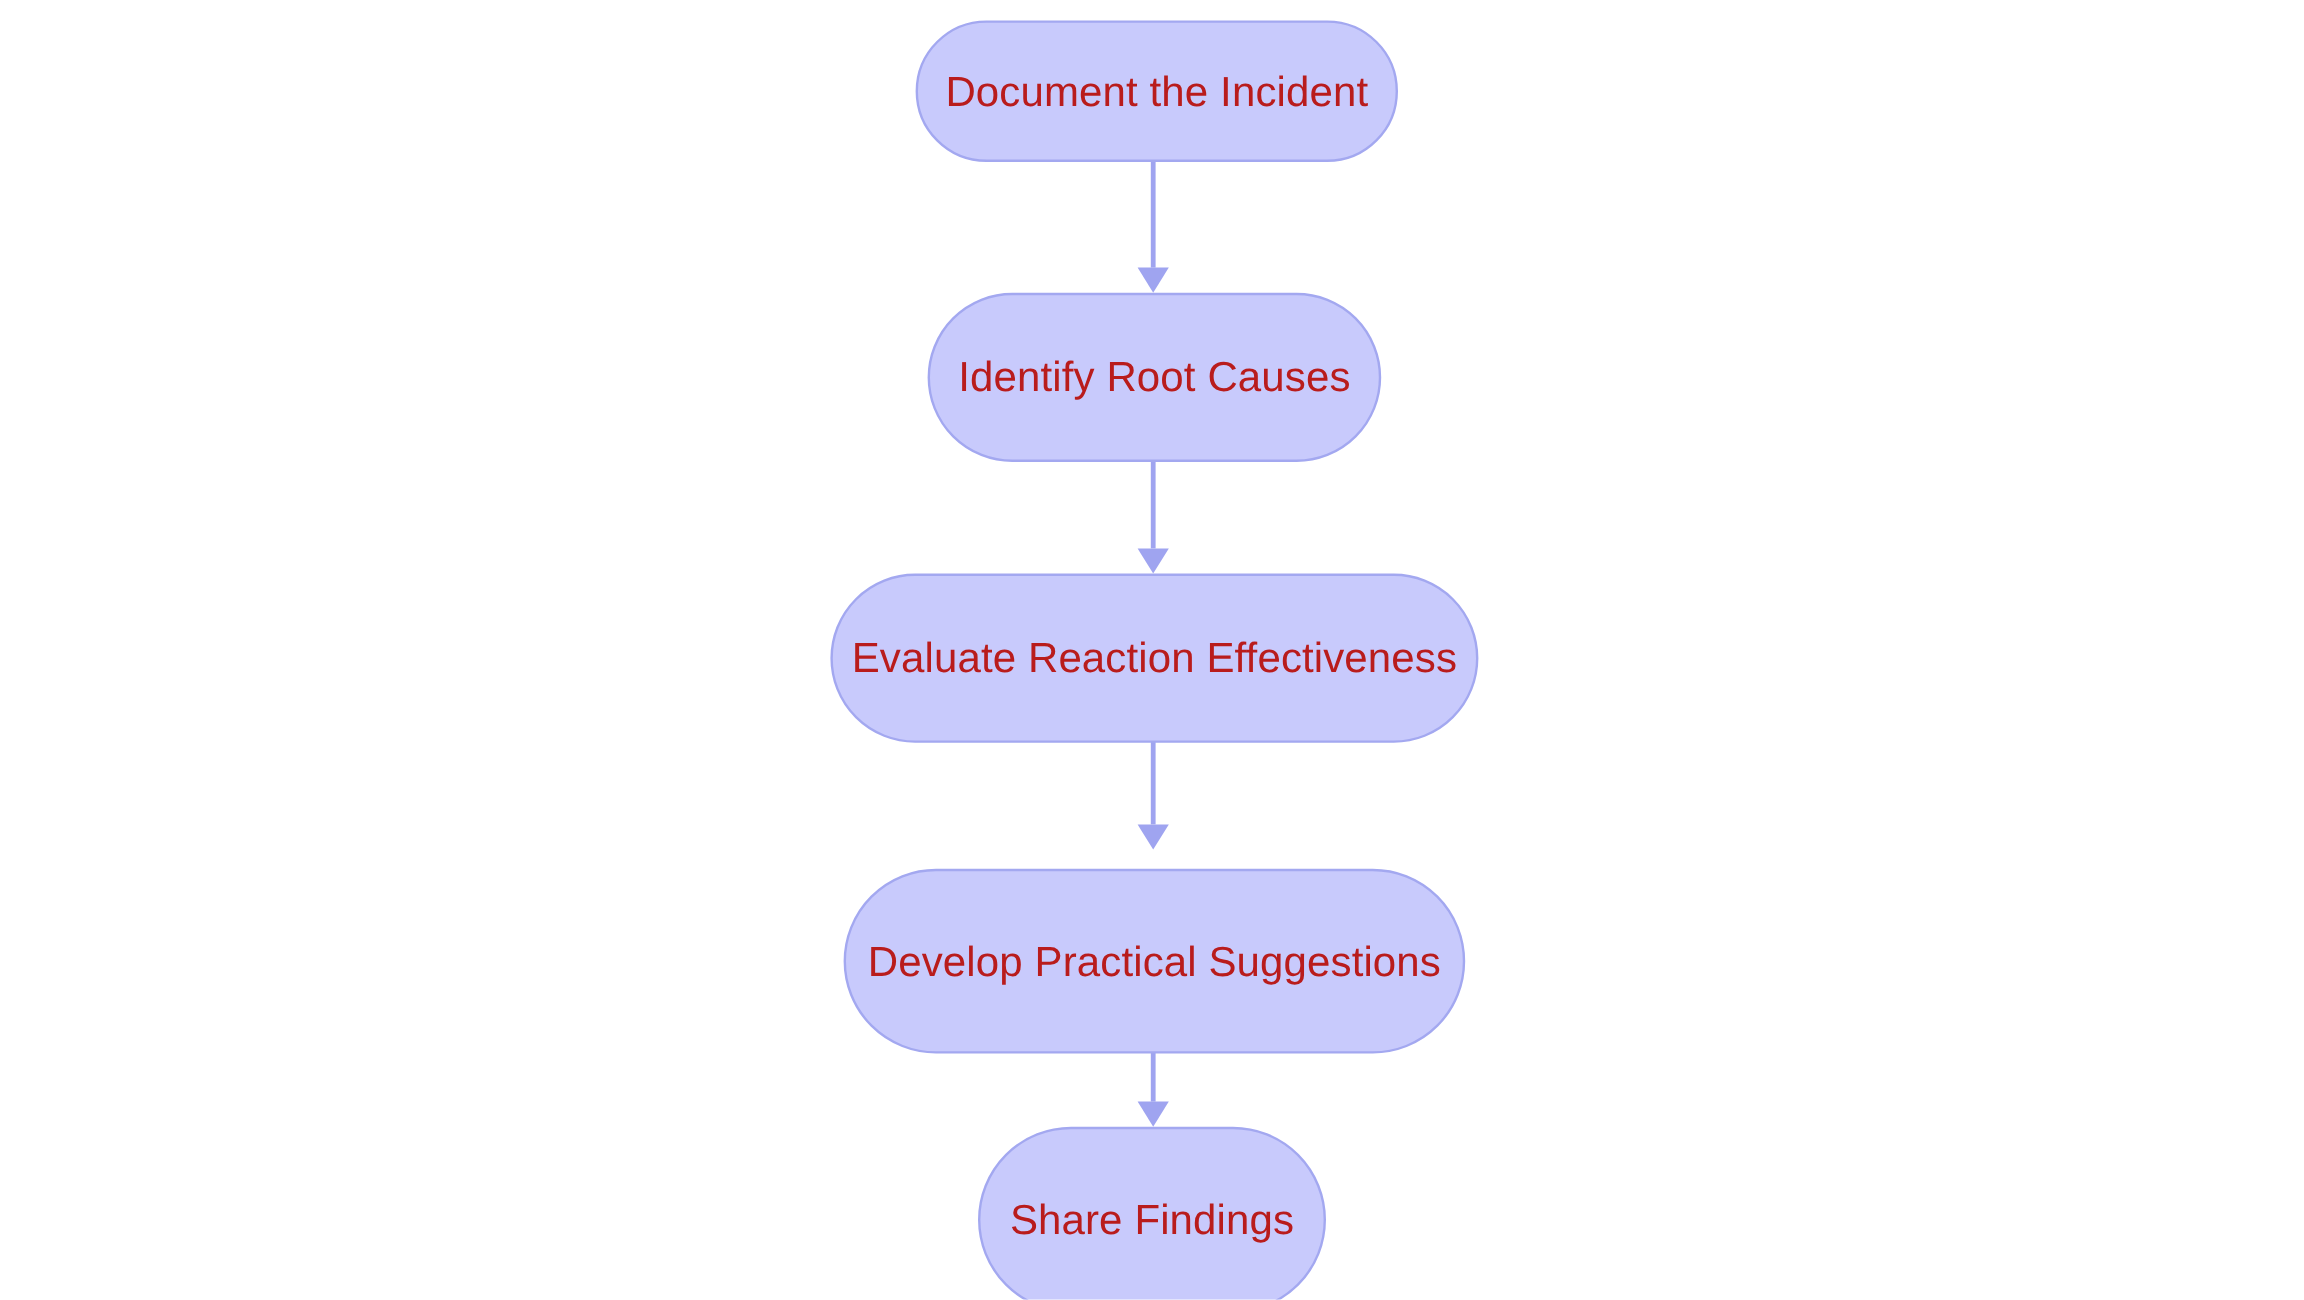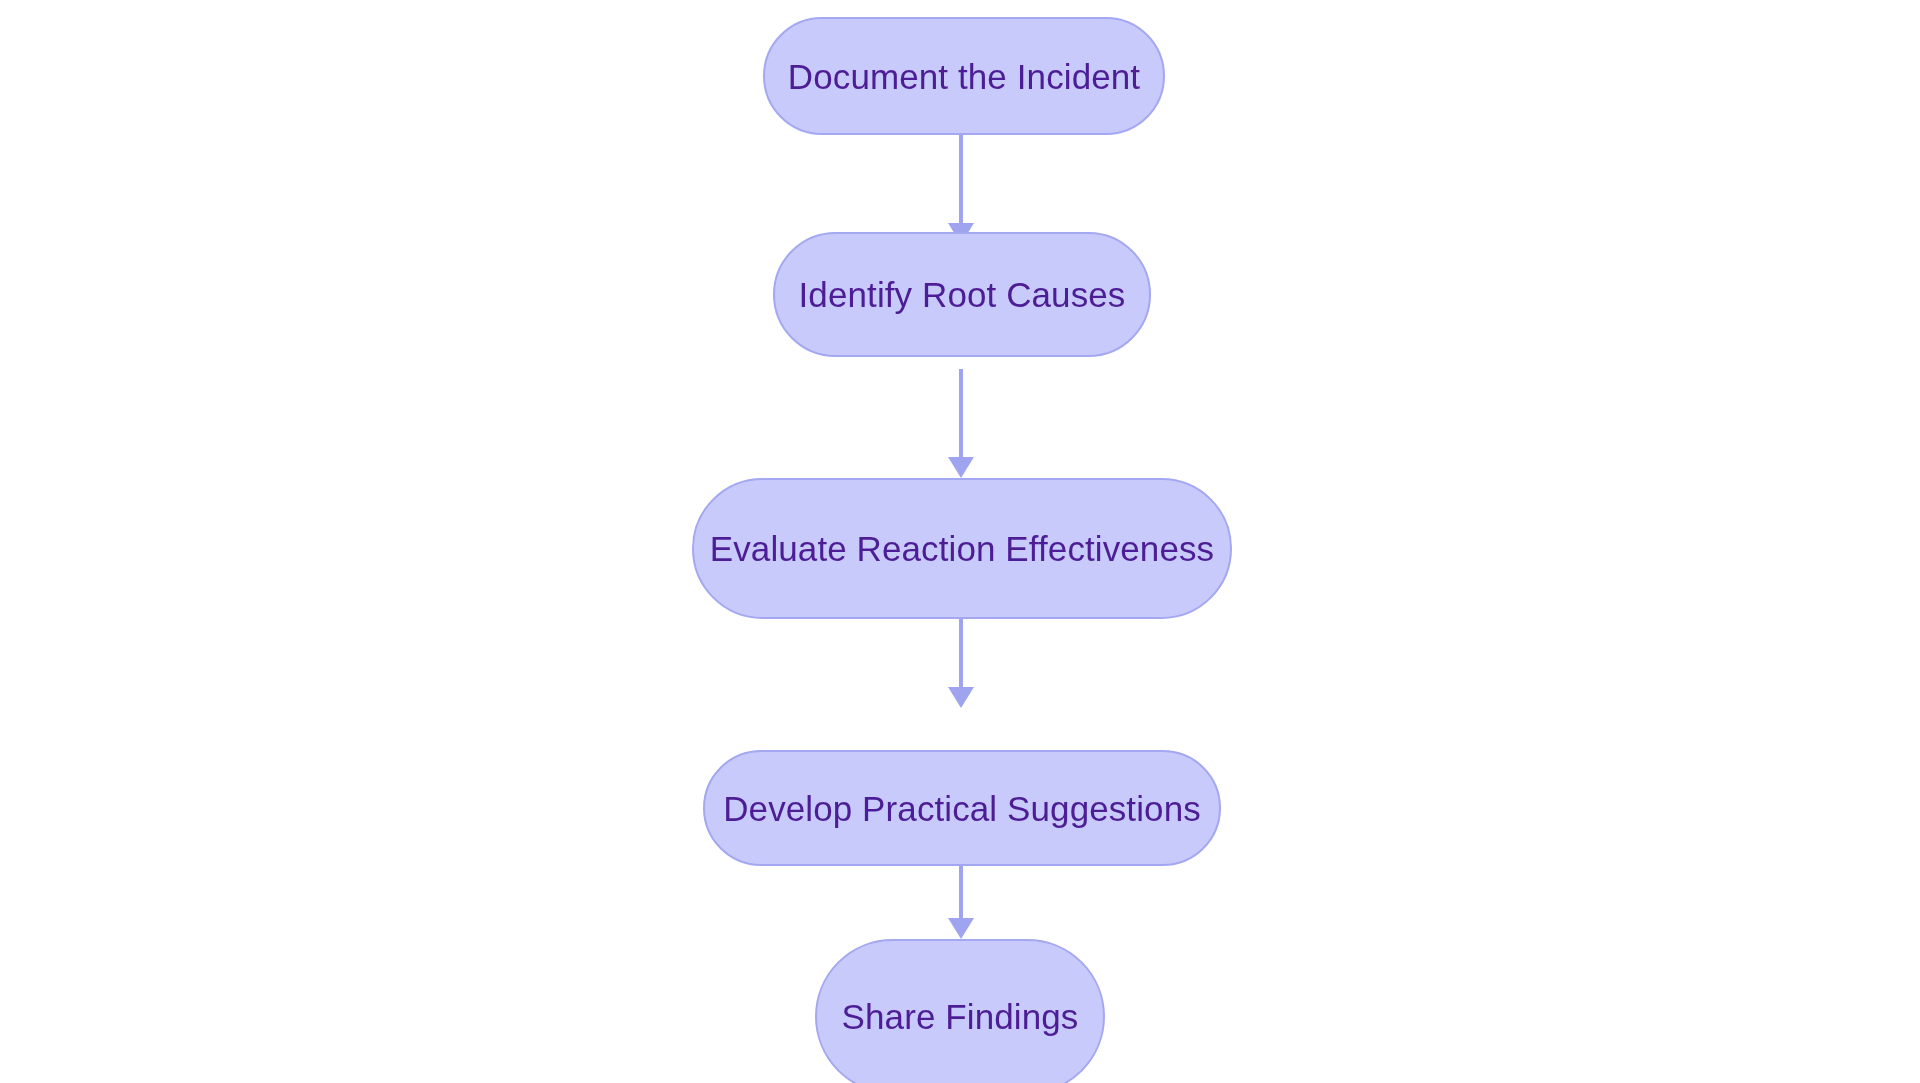--- a/index.html
+++ b/index.html
@@ -30,21 +30,21 @@
     background: #c8cafc;
     border: 2px solid #a3a8f0;
     border-radius: 999px;
     z-index: 2;
   }
 
   .flow-node-label {
     font-family: "Liberation Sans", sans-serif;
     font-size: 35px;
     font-weight: 400;
-    color: #4c1d95;
+    color: #b91c1c;
     letter-spacing: 0.1px;
     white-space: nowrap;
     line-height: 1;
     user-select: none;
   }
 
   .flow-edge {
     position: absolute;
     z-index: 1;
   }
@@ -87,26 +87,26 @@
       <div class="flow-edge" style="left: 959px; top: 831px; width: 4px; height: 108px;">
         <div class="edge-line" style="height: 87px;"></div>
         <div class="edge-arrowhead" style="left: -11px; top: 87px;"></div>
       </div>
     </div>
 
   <div id="nodes-layer">
       <div class="flow-node" style="left: 763px; top: 17px; width: 402px; height: 118px;">
         <span class="flow-node-label">Document the Incident</span>
       </div>
-      <div class="flow-node" style="left: 773px; top: 232px; width: 378px; height: 125px;">
+      <div class="flow-node" style="left: 773px; top: 244px; width: 378px; height: 141px;">
         <span class="flow-node-label">Identify Root Causes</span>
       </div>
       <div class="flow-node" style="left: 692px; top: 478px; width: 540px; height: 141px;">
         <span class="flow-node-label">Evaluate Reaction Effectiveness</span>
       </div>
-      <div class="flow-node" style="left: 703px; top: 750px; width: 518px; height: 116px;">
+      <div class="flow-node" style="left: 703px; top: 724px; width: 518px; height: 154px;">
         <span class="flow-node-label">Develop Practical Suggestions</span>
       </div>
       <div class="flow-node" style="left: 815px; top: 939px; width: 290px; height: 155px;">
         <span class="flow-node-label">Share Findings</span>
       </div>
     </div>
 </div>
 
 </body></html>

